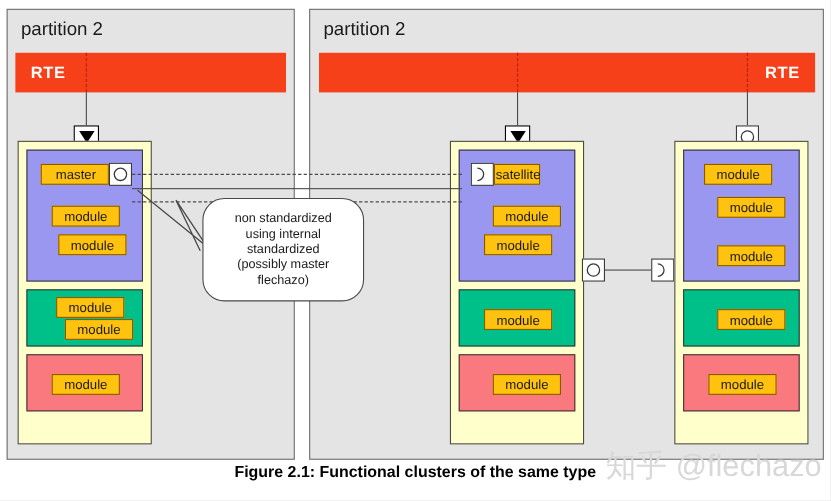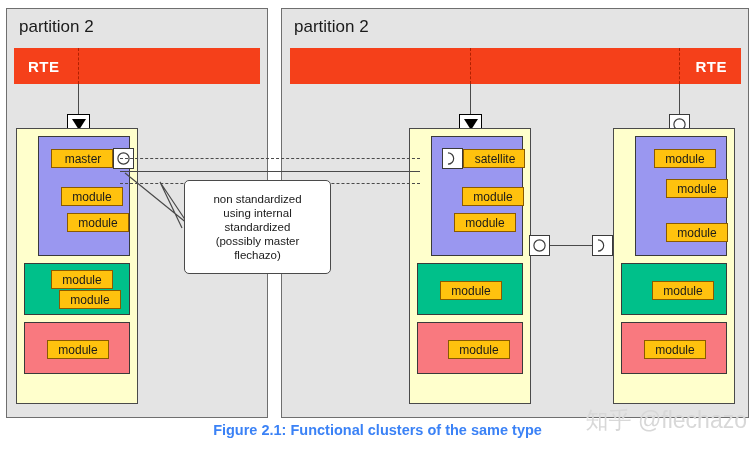--- a/index.html
+++ b/index.html
@@ -39,21 +39,21 @@
   .cluster{
     position:absolute;background:#ffffcc;border:1px solid #4a4a4a;
     box-sizing:border-box;padding:7px;
   }
 
   
   .group{
     position:relative;box-sizing:border-box;border:1px solid #3a3a3a;
     margin-bottom:7px;
   }
-  .group.purple{background:#9a97f0;margin-left:14px;}
+  .group.purple{background:#9a97f0;}
   .group.green{background:#00c08a;}
   .group.red{background:#f9797f;}
 
   
   .chip{
     position:absolute;box-sizing:border-box;
     background:#ffc20e;border:1px solid #8a5a00;
     color:#1a1a1a;font-size:12px;
     display:flex;align-items:center;justify-content:center;
     height:19px;
@@ -85,41 +85,41 @@
   .vline.dashed{border-left:1px dashed #b02000;}
   .hline{position:absolute;height:0;border-top:1px solid #4a4a4a;}
   .dashdot{
     position:absolute;height:0;
     border-top:1.4px dashed #4a4a4a;
   }
 
   
   #callout{
     position:absolute;left:184px;top:180px;width:147px;height:94px;
-    background:#ffffff;border:1px solid #4a4a4a;border-radius:5px;
+    background:#ffffff;border:1px solid #4a4a4a;border-radius:20px;
     box-sizing:border-box;
     display:flex;align-items:center;justify-content:center;
     z-index:40;
   }
   #callout .txt{
     font-size:11.5px;line-height:14px;color:#1a1a1a;text-align:center;
     padding:0 8px;
   }
   #callout-tail{position:absolute;left:120px;top:168px;width:90px;height:70px;z-index:39;}
 
   
   #caption{
     position:absolute;left:0;top:422px;width:755px;
-    text-align:center;font-size:14.5px;font-weight:bold;color:#3b82f6;
+    text-align:center;font-size:14.5px;font-weight:bold;color:#000000;
     z-index:50;
   }
   
   #watermark{
     position:absolute;right:8px;top:405px;
-    font-size:23px;color:#d8d8d8;white-space:nowrap;
+    font-size:28px;color:#d8d8d8;white-space:nowrap;
     z-index:45;pointer-events:none;text-align:right;
   }
 </style>
 </head>
 <body>
 
 <div id="stage">
 
   <div class="partition" id="partition-1">
     <div class="partition-title">partition 2</div>
@@ -194,21 +194,21 @@
   </div>
 
   <div class="cluster" style="left:409px;top:128px;width:122px;height:276px;">
 
     <div class="group purple" style="height:120px;">
       <div class="port" style="left:10px;top:11px;">
         <svg viewBox="0 0 21 21">
           <path d="M5.5 4.2 A6.3 6.3 0 0 1 5.5 16.8" fill="#ffffff" stroke="#3a3a3a" stroke-width="1.3"></path>
         </svg>
       </div>
-      <div class="chip labelled" style="left:31px;top:12px;width:62px;">
+      <div class="chip labelled" style="left:31px;top:12px;width:42px;">
         <span>satellite</span>
       </div>
       <div class="chip" style="left:30px;top:50px;width:62px;">
         <span>module</span>
       </div>
       <div class="chip" style="left:22px;top:76px;width:62px;">
         <span>module</span>
       </div>
     </div>
 

